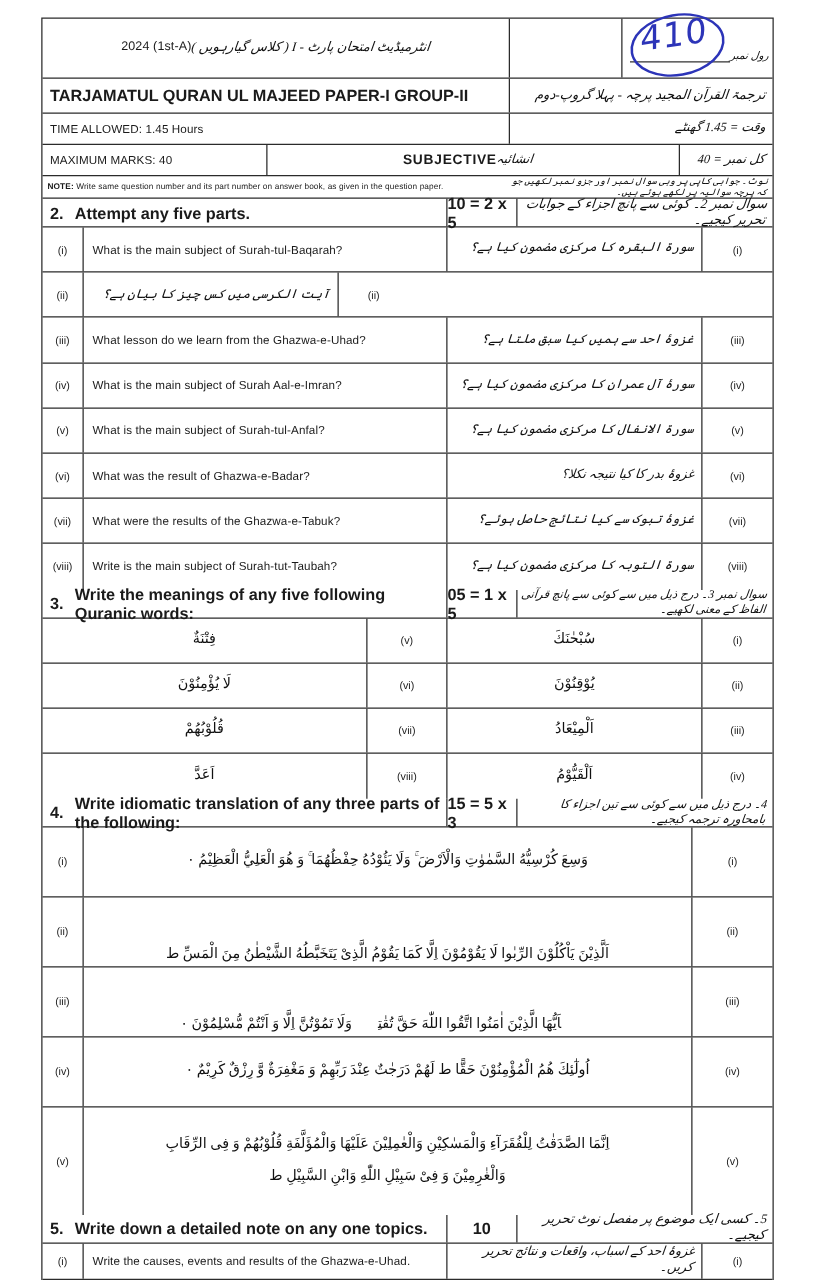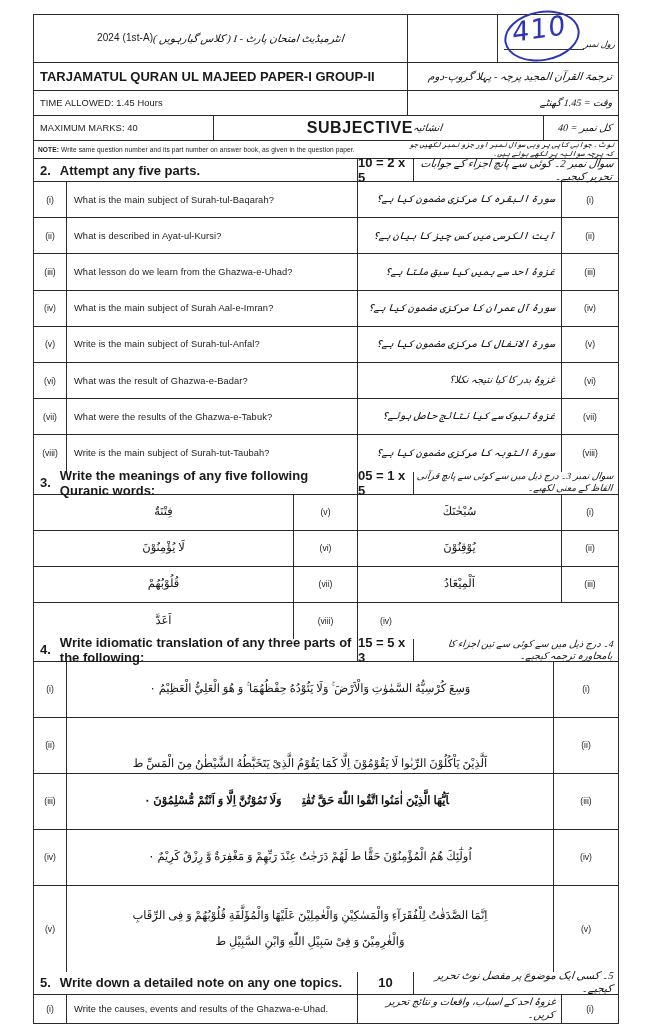--- a/index.html
+++ b/index.html
@@ -161,21 +161,21 @@
     <div class="cell c2 ctr je pr6">
       <span class="urdu">وقت  =  1.45 گھنٹے</span>
     </div>
   </div>
 
   <div class="row r4">
     <div class="cell c1 vline ctr pl6">
       <span class="eng">MAXIMUM MARKS: 40</span>
     </div>
     <div class="cell c2 vline ctr jc">
-      <span class="engb" style="font-size:16px;letter-spacing:.6px;">SUBJECTIVE</span>
+      <span class="engb" style="font-size:11px;letter-spacing:.6px;">SUBJECTIVE</span>
       <span class="urdu" style="margin-right:8px;">انشائیہ</span>
     </div>
     <div class="cell c3 ctr je pr6">
       <span class="urdu">کل نمبر  =  40</span>
     </div>
   </div>
 
   <div class="row noterow">
     <div class="cell note-l ctr">
       <span class="eng" style="font-size:6.6px;"><b>NOTE:</b> Write same question number and its part number on answer book, as given in the question paper.</span>
@@ -210,23 +210,20 @@
           <span class="urdu">سورۃ البقرہ کا مرکزی مضمون کیا ہے؟</span>
         </div>
         <div class="cell rn2 ctr jc">
           <span class="rnum">(i)</span>
         </div>
       </div>
       <div class="row qrow q2row">
         <div class="cell rn vline ctr jc">
           <span class="rnum">(ii)</span>
         </div>
-        <div class="cell qen vline ctr">
-          <span class="eng">What is described in Ayat-ul-Kursi?</span>
-        </div>
         <div class="cell qur vline ctr je pr6">
           <span class="urdu">آیت الکرسی میں کس چیز کا بیان ہے؟</span>
         </div>
         <div class="cell rn2 ctr jc">
           <span class="rnum">(ii)</span>
         </div>
       </div>
       <div class="row qrow q2row">
         <div class="cell rn vline ctr jc">
           <span class="rnum">(iii)</span>
@@ -253,21 +250,21 @@
         </div>
         <div class="cell rn2 ctr jc">
           <span class="rnum">(iv)</span>
         </div>
       </div>
       <div class="row qrow q2row">
         <div class="cell rn vline ctr jc">
           <span class="rnum">(v)</span>
         </div>
         <div class="cell qen vline ctr">
-          <span class="eng">Write is the main subject of Surah-tul-Anfal?</span>
+          <span class="eng">What is the main subject of Surah-tul-Anfal?</span>
         </div>
         <div class="cell qur vline ctr je pr6">
           <span class="urdu">سورۃ الانفال کا مرکزی مضمون کیا ہے؟</span>
         </div>
         <div class="cell rn2 ctr jc">
           <span class="rnum">(v)</span>
         </div>
       </div>
       <div class="row qrow q2row">
         <div class="cell rn vline ctr jc">
@@ -369,20 +366,23 @@
           <span class="rnum">(iii)</span>
         </div>
       </div>
       <div class="row qrow q3row">
         <div class="cell w-cellB vline ctr jc">
           <span class="ar">اَعَدَّ</span>
         </div>
         <div class="cell w-numB vline ctr jc">
           <span class="rnum">(viii)</span>
         </div>
+        <div class="cell w-cellA vline ctr jc">
+          <span class="ar">اَلْقَيُّوْمُ</span>
+        </div>
         <div class="cell w-numA ctr jc">
           <span class="rnum">(iv)</span>
         </div>
       </div>
     </div>
 
   <div class="row qhdr">
     <div class="cell qlab vline ctr">
       <span class="engb" style="margin-right:9px;">4.</span>
       <span class="engb">Write idiomatic translation of any three parts of the following:</span>
@@ -415,21 +415,21 @@
           <div class="ar">اَلَّذِيْنَ يَاْكُلُوْنَ الرِّبٰوا لَا يَقُوْمُوْنَ اِلَّا كَمَا يَقُوْمُ الَّذِىْ يَتَخَبَّطُهُ الشَّيْطٰنُ مِنَ الْمَسِّ ﻁ</div>
         </div>
         <div class="cell v-numr ctr jc">
           <span class="rnum">(ii)</span>
         </div>
       </div>
       <div class="row qrow" style="min-height: 56px;">
         <div class="cell v-num vline ctr jc">
           <span class="rnum">(iii)</span>
         </div>
-        <div class="cell v-body vline" style="display: flex; flex-direction: column; justify-content: center; font-weight: bold;">
+        <div class="cell v-body vline" style="display: flex; flex-direction: column; justify-content: flex-end;">
           <div class="ar">يٰۤاَيُّهَا الَّذِيْنَ اٰمَنُوا اتَّقُوا اللّٰهَ حَقَّ تُقٰتِهٖ وَلَا تَمُوْتُنَّ اِلَّا وَ اَنْتُمْ مُّسْلِمُوْنَ ٠</div>
         </div>
         <div class="cell v-numr ctr jc">
           <span class="rnum">(iii)</span>
         </div>
       </div>
       <div class="row qrow" style="min-height: 56px;">
         <div class="cell v-num vline ctr jc">
           <span class="rnum">(iv)</span>
         </div>

